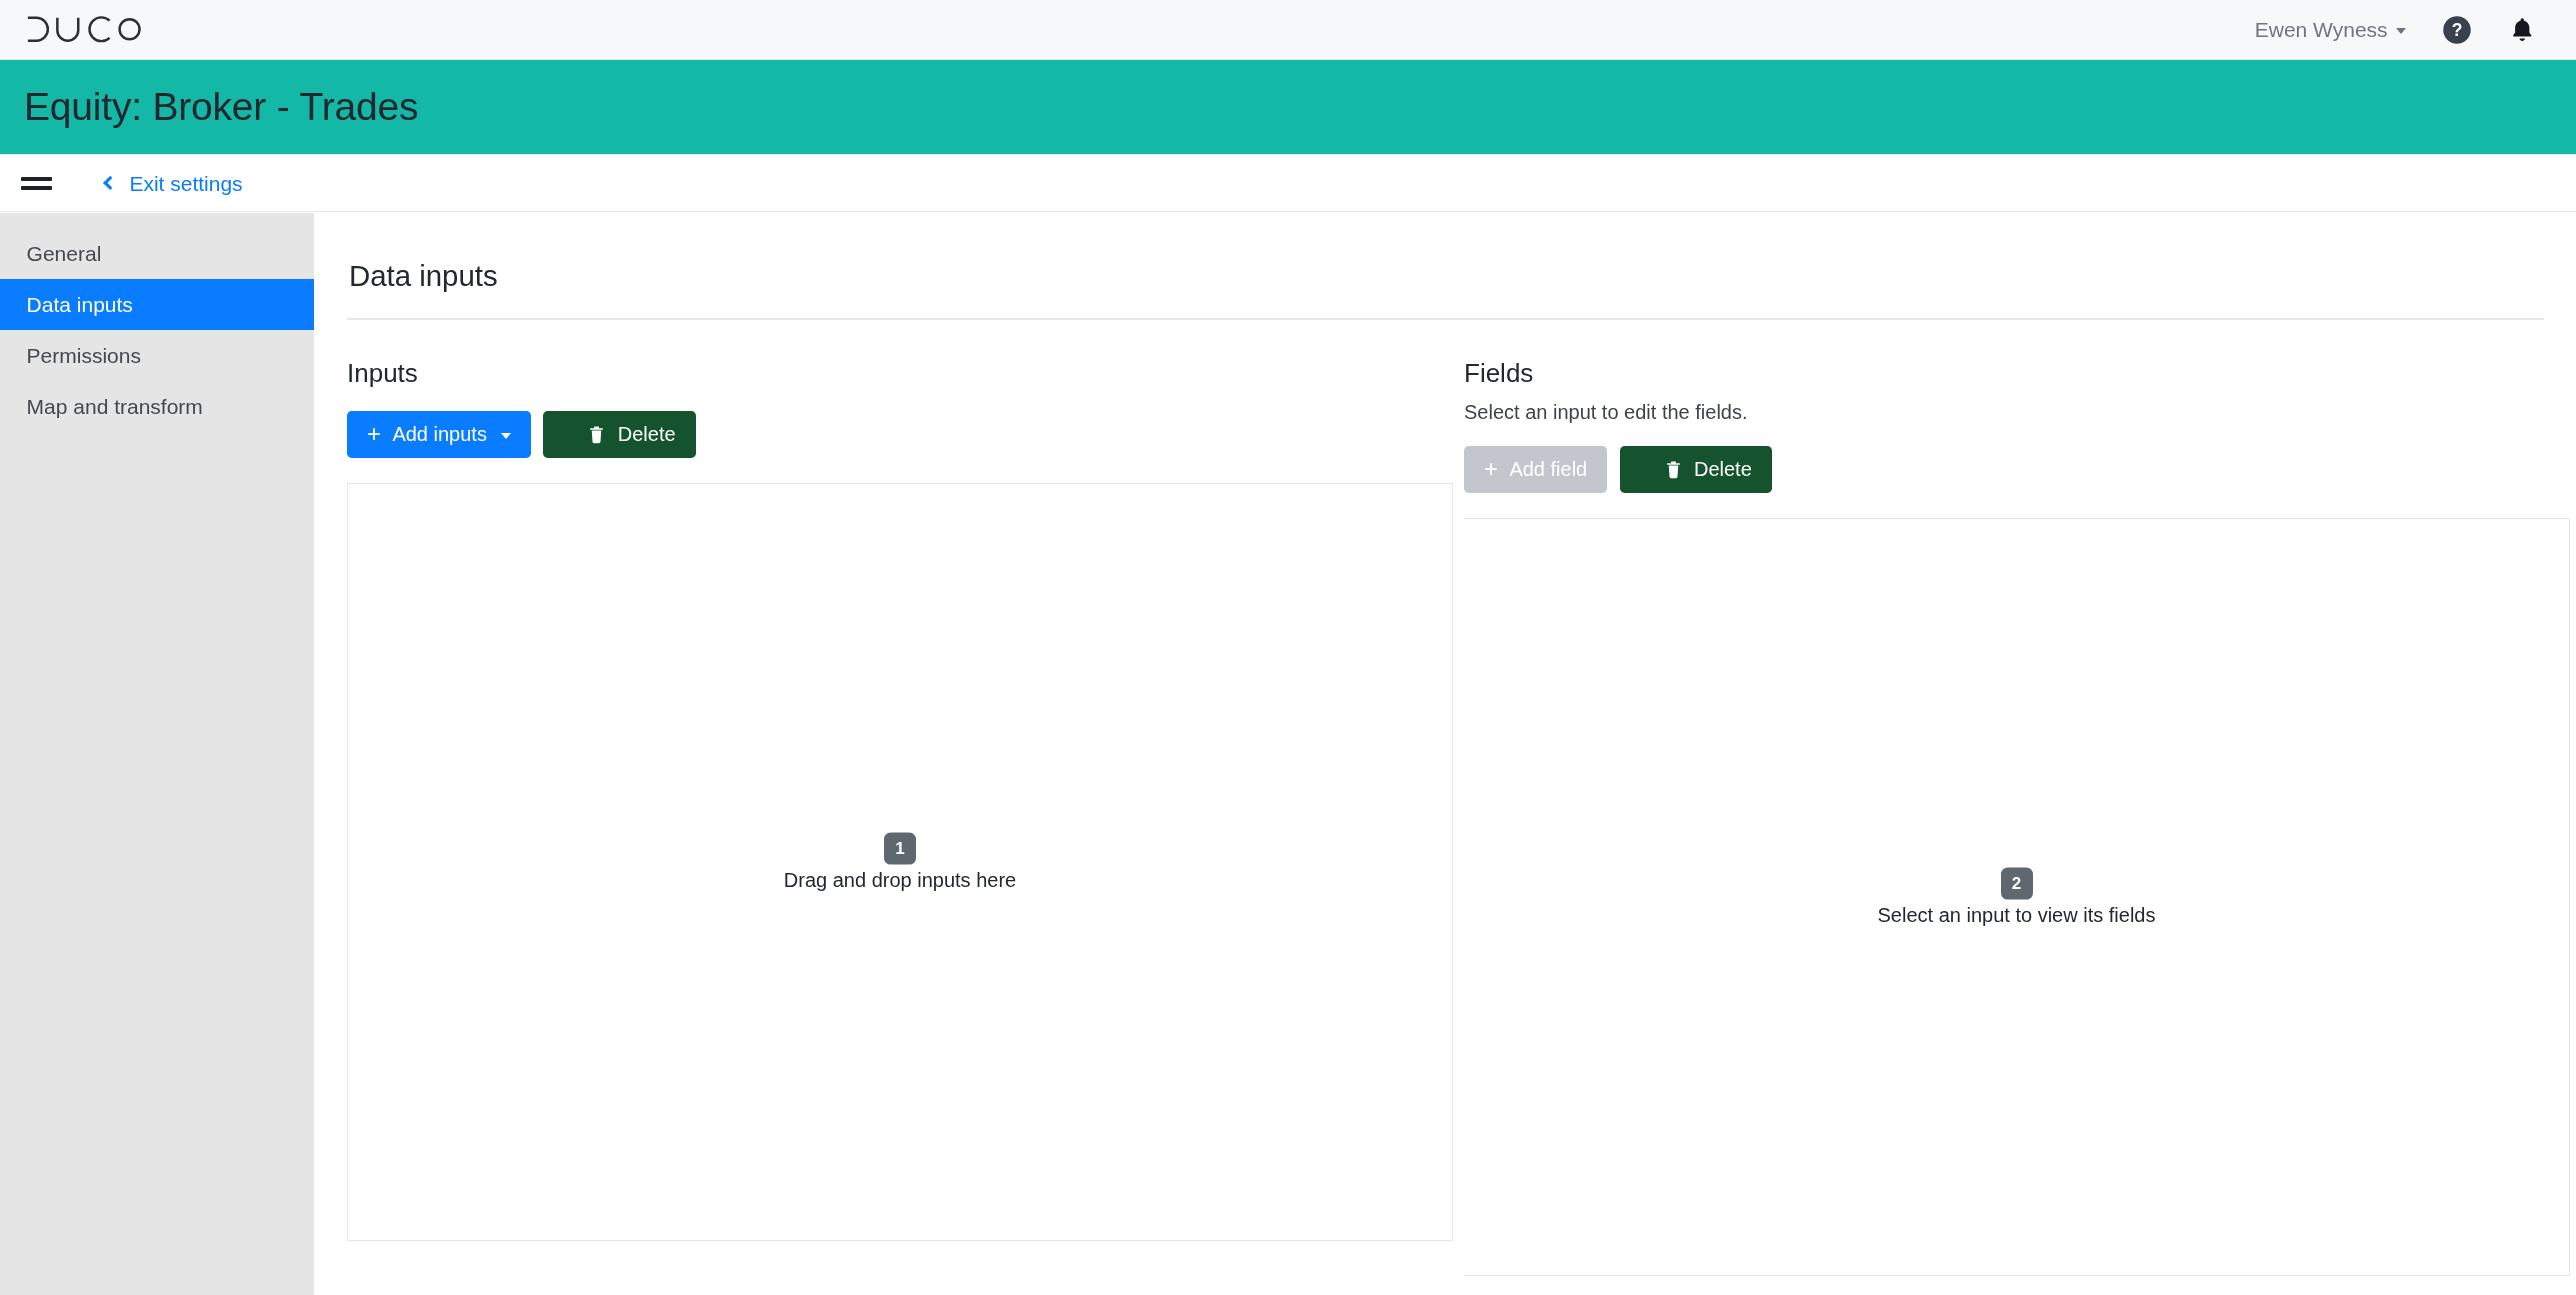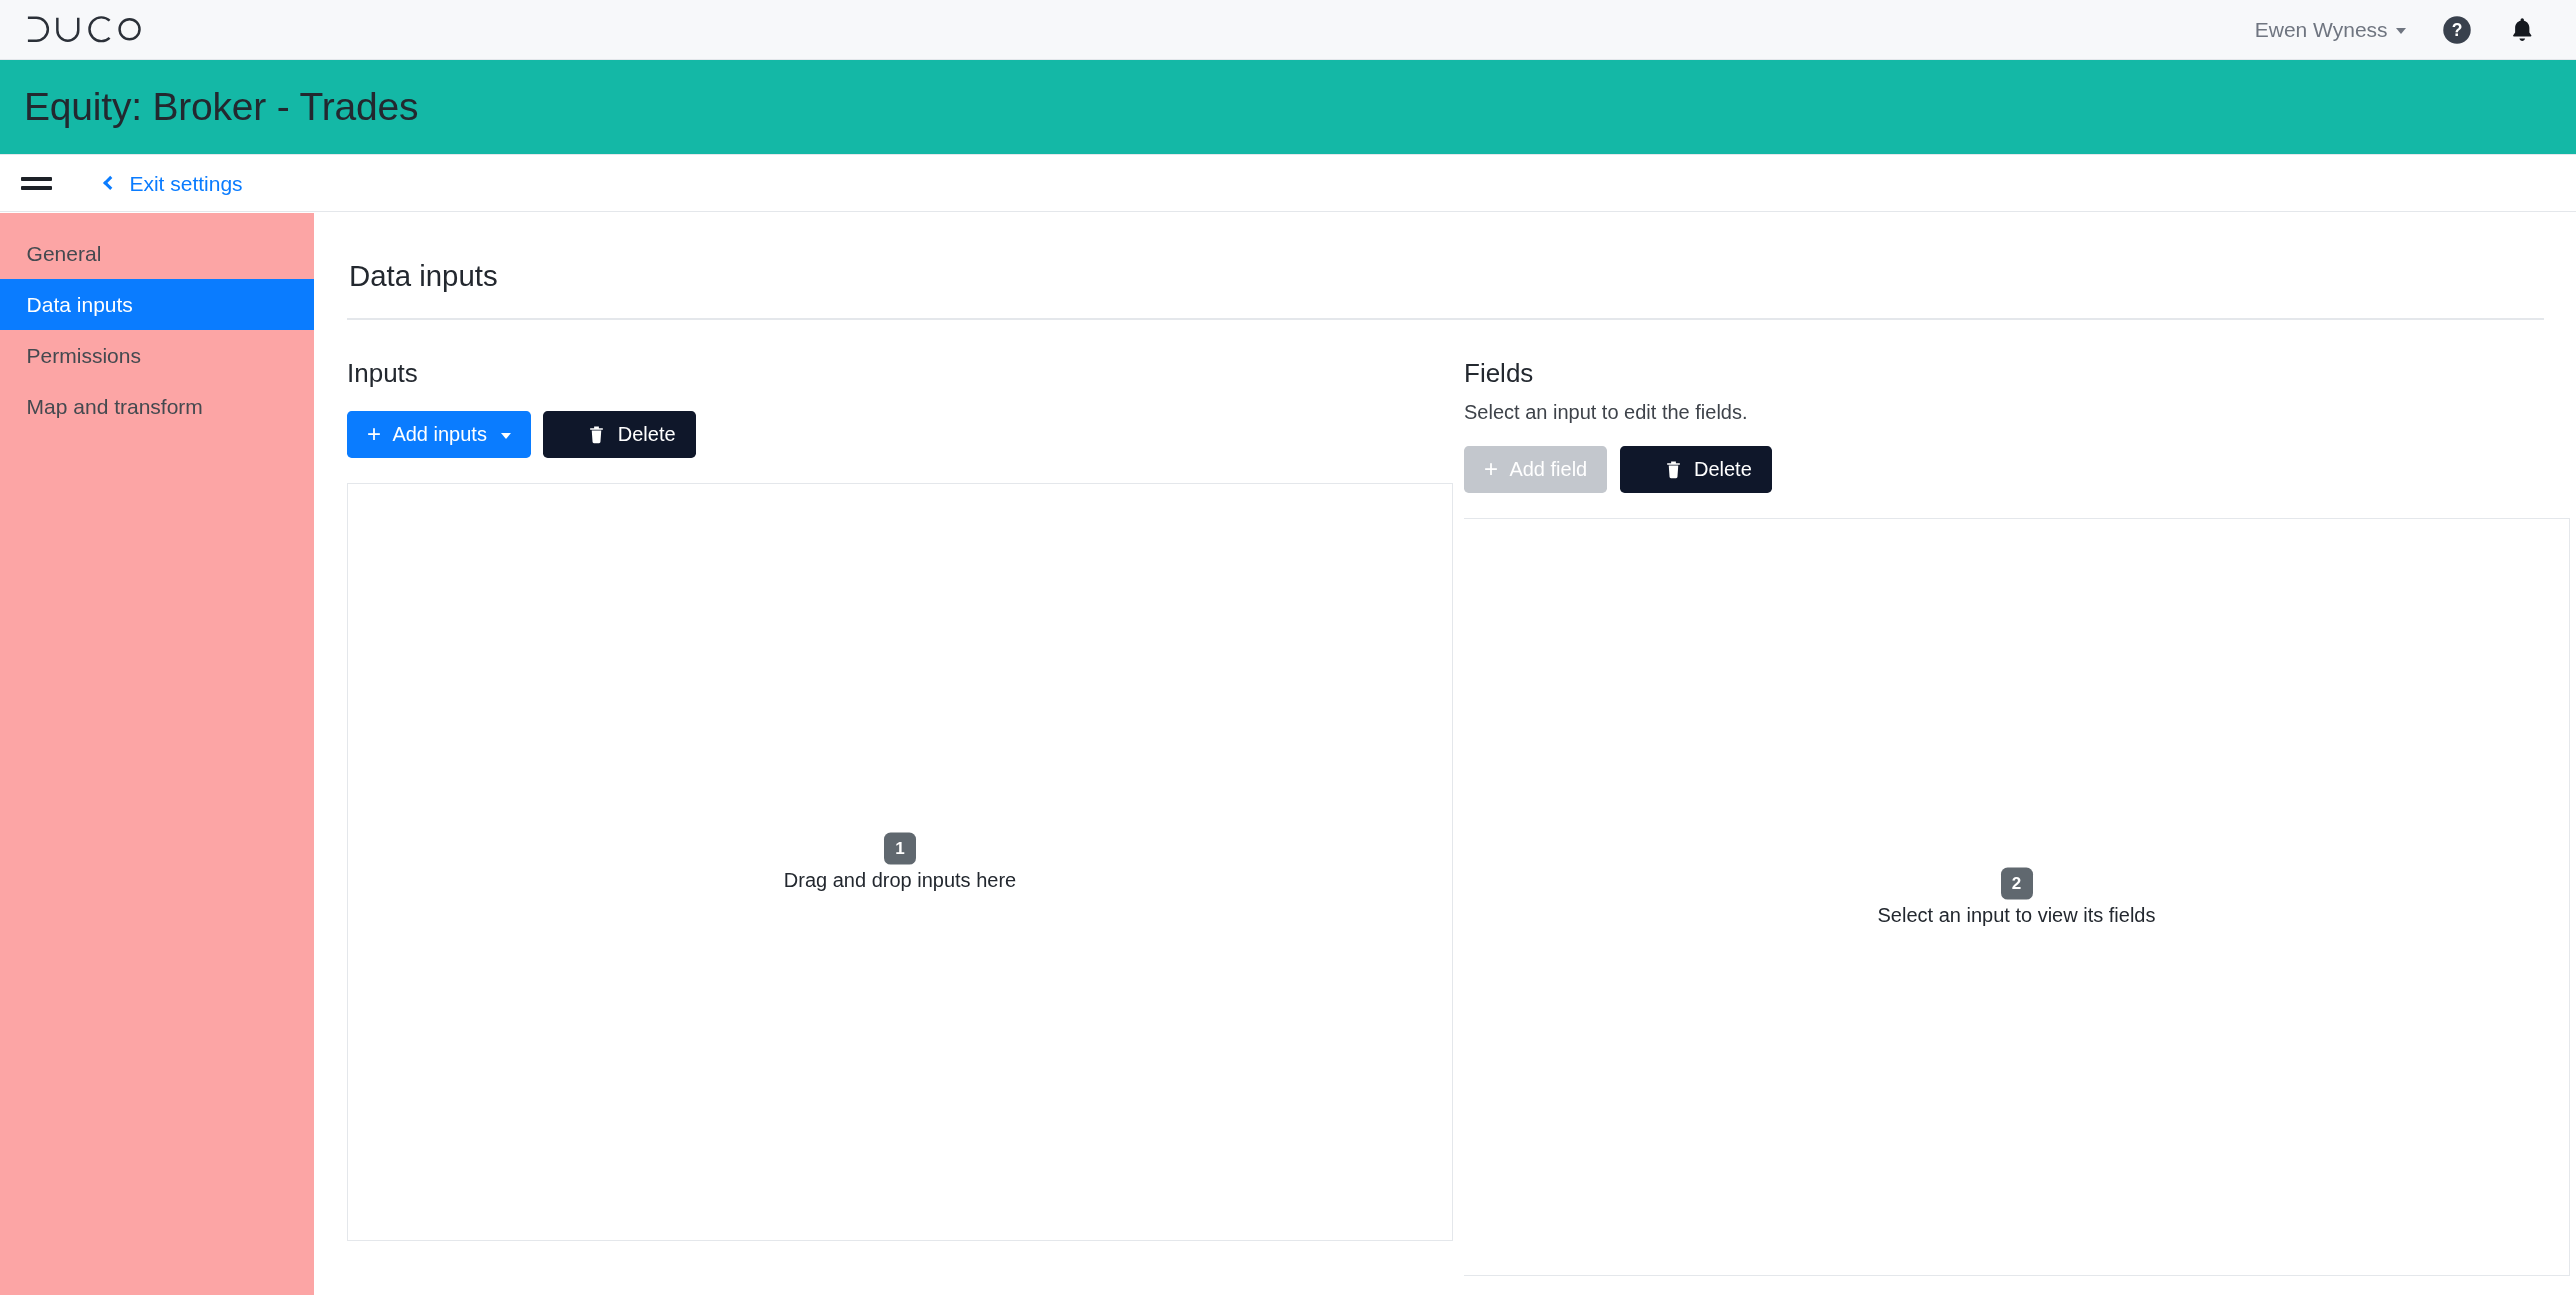--- a/index.html
+++ b/index.html
@@ -141,21 +141,21 @@
     position: relative;
     top: 0px;
   }
 
   
   .sidebar {
     position: absolute;
     top: 213px; left: 0;
     width: 344px;
     height: 1083px;
-    background: #fca5a5;
+    background: #e5e5e5;
     border-right: 0.9px solid #e4e7eb;
     padding-top: 15px;
   }
   .side-item {
     height: 51px;
     display: flex;
     align-items: center;
     padding-left: 26.6px;
     font-size: 21px;
     color: #44494f;
@@ -223,21 +223,21 @@
     gap: 11.4px;
     padding: 0 20px;
     font-size: 20px;
     font-family: "Liberation Sans", sans-serif;
     cursor: pointer;
     color: #ffffff;
     white-space: nowrap;
   }
   .btn-primary { background: #0a7cff; }
   .btn-disabled { background: #c3c7cd; cursor: default; }
-  .btn-danger-dis { background: #0f172a; cursor: default; padding-left: 44px; }
+  .btn-danger-dis { background: #14532d; cursor: default; padding-left: 44px; }
   .plus {
     font-size: 24px;
     line-height: 1;
     position: relative;
     top: -0.9px;
     font-weight: 400;
   }
   .btn-caret {
     display: inline-block;
     width: 0; height: 0;

